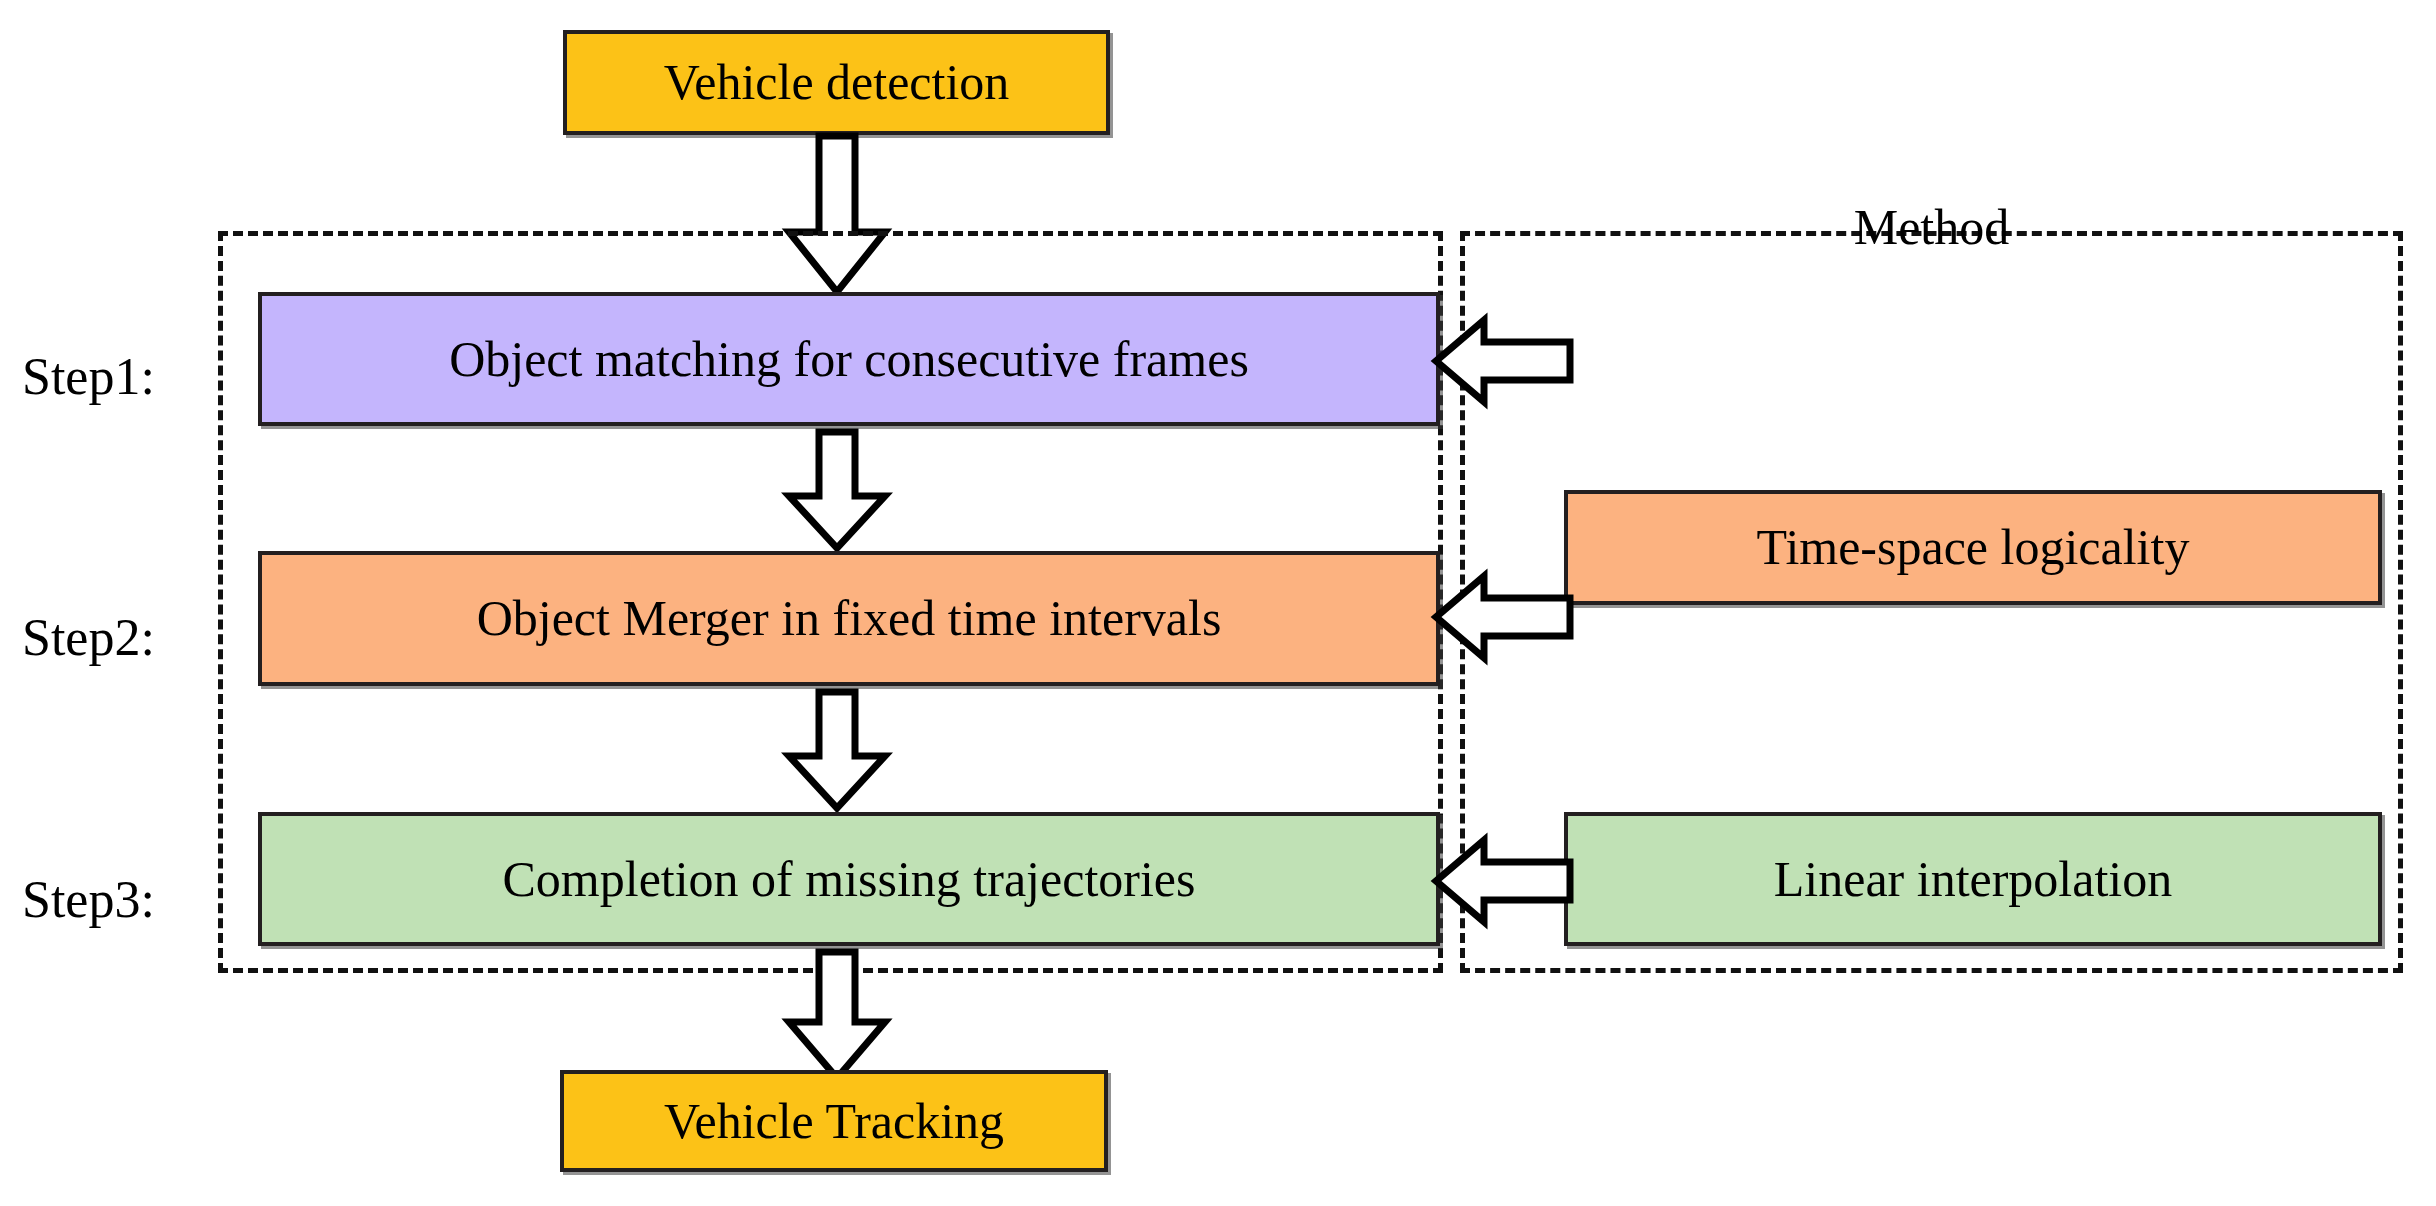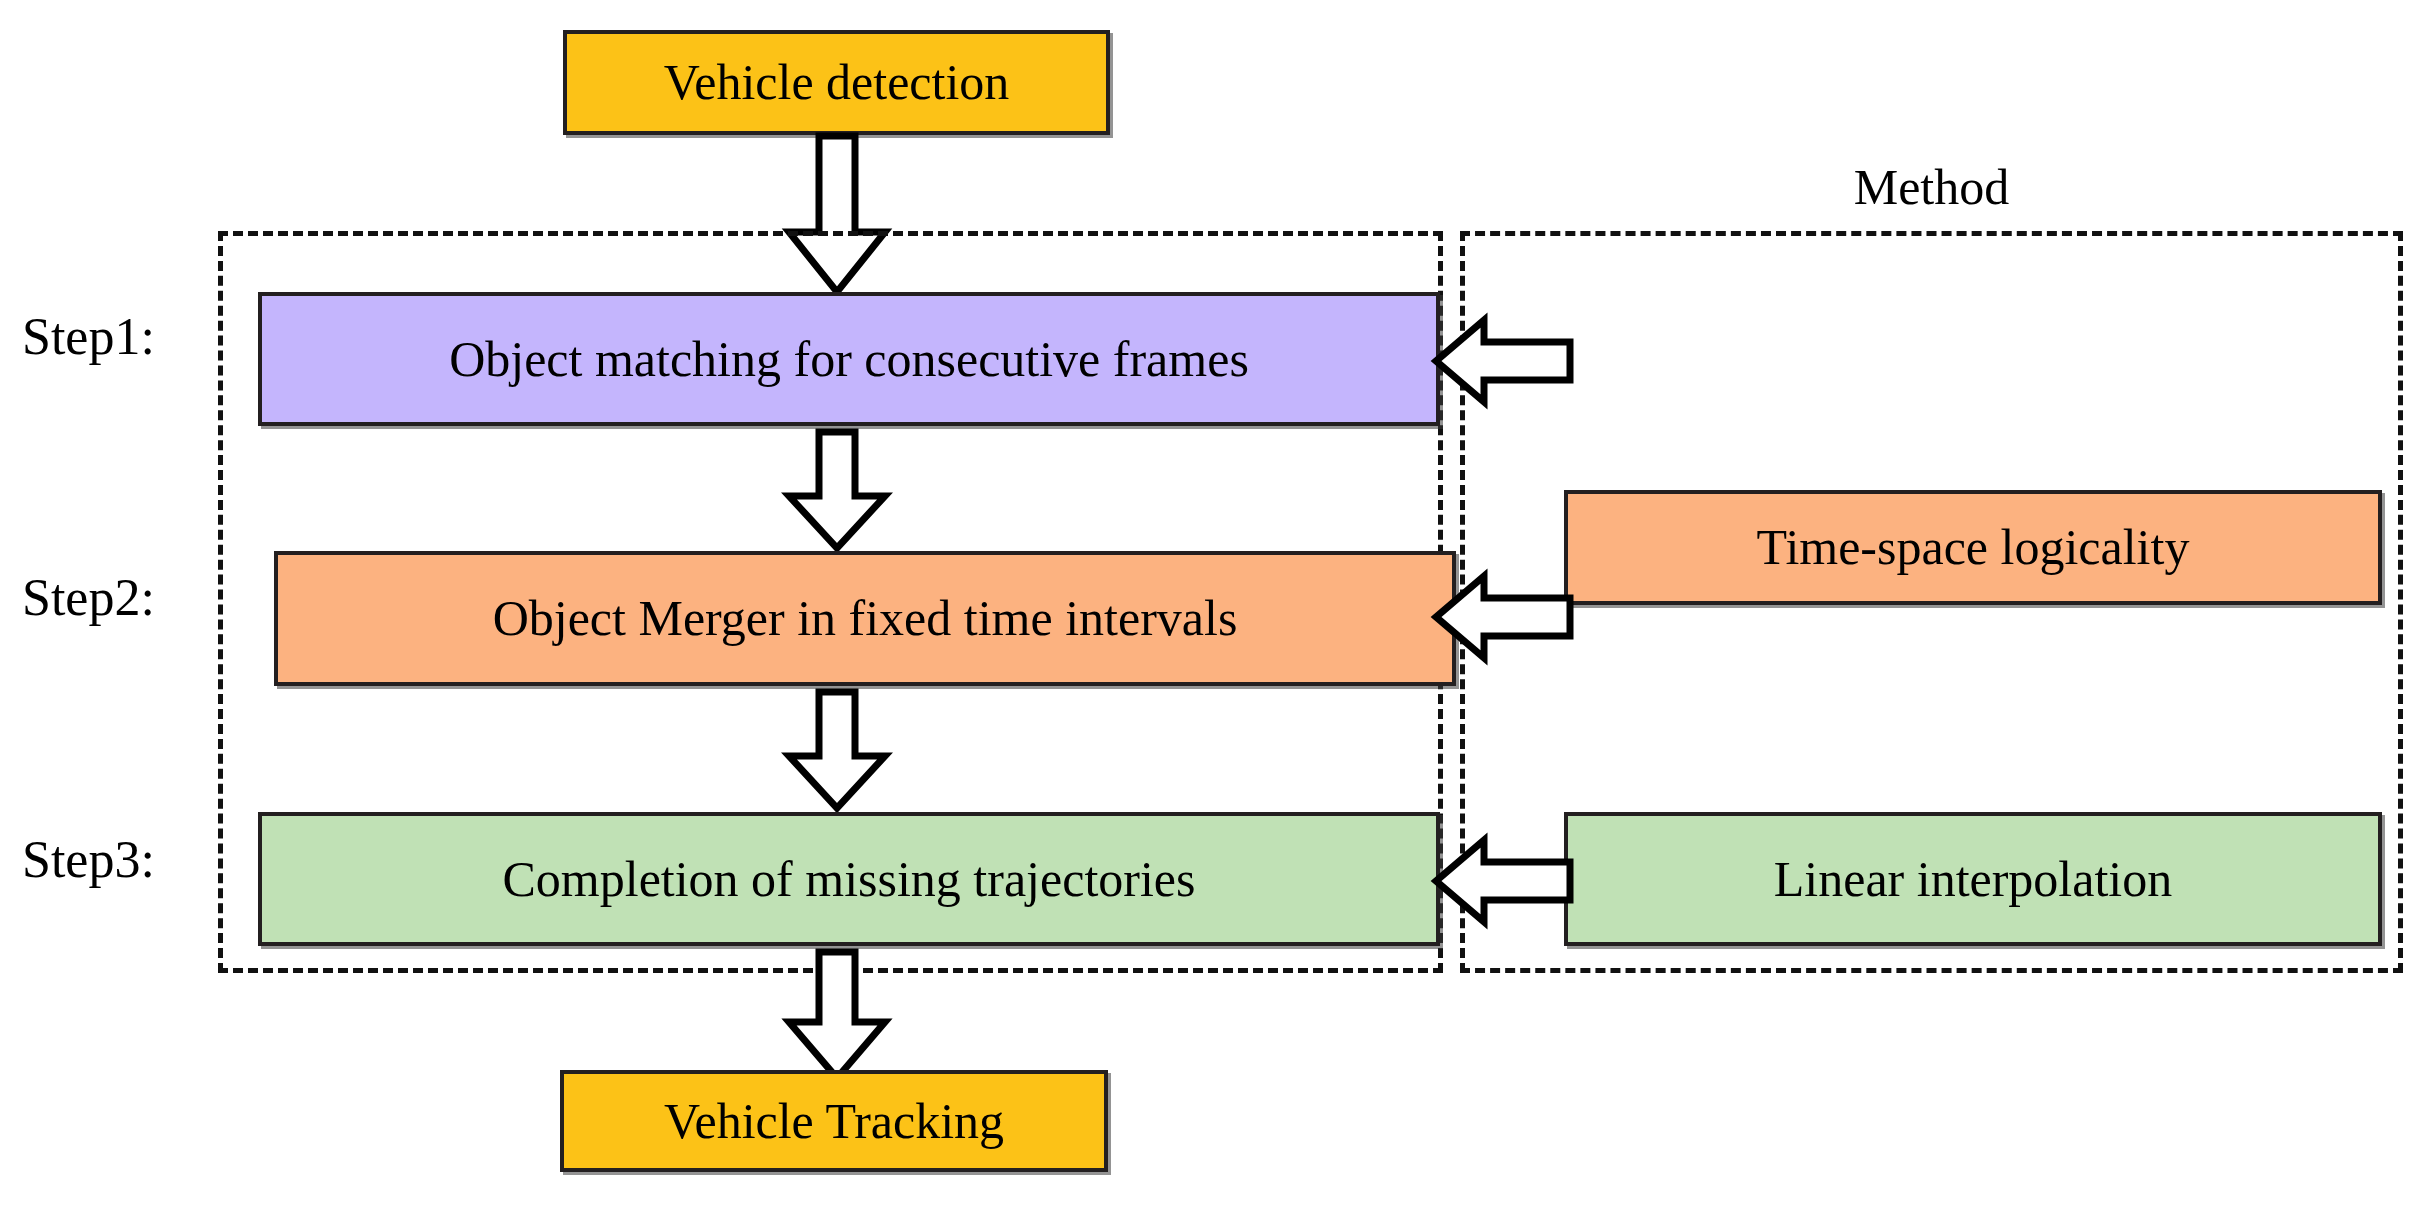--- a/index.html
+++ b/index.html
@@ -35,20 +35,21 @@
   .dashed-region {
     position: absolute;
     box-sizing: border-box;
     border: 5px dashed #111111;
     background: transparent;
   }
   .plain-label {
     position: absolute;
     color: #000000;
     white-space: nowrap;
+    margin-top: 40px;
   }
   .arrow-svg {
     position: absolute;
     overflow: visible;
   }
   .arrow-svg path {
     fill: #ffffff;
     stroke: #000000;
     stroke-width: 7;
     stroke-linejoin: miter;
@@ -74,21 +75,21 @@
   <div class="plain-label" style="left:22px; top:307px; font-size:52px;">Step1:</div>
   <div class="plain-label" style="left:22px; top:568px; font-size:52px;">Step2:</div>
   <div class="plain-label" style="left:22px; top:830px; font-size:52px;">Step3:</div>
 
   <div class="box shadowed" style="left:258px; top:292px; width:1182px; height:134px; background:#c4b5fd; font-size:50px;">Object matching for consecutive frames</div>
 
   <svg class="arrow-svg" style="left:785px; top:432px; width:104px; height:120px;" viewBox="0 0 104 120">
     <path d="M 34 0 L 70 0 L 70 64 L 100 64 L 52 116 L 4 64 L 34 64 Z"></path>
   </svg>
 
-  <div class="box shadowed" style="left:258px; top:551px; width:1182px; height:135px; background:#fcb280; font-size:50px;margin-left:16px;">Object Merger in fixed time intervals</div>
+  <div class="box shadowed" style="left:258px; top:551px; width:1182px; height:135px; background:#fcb280; font-size:50px;">Object Merger in fixed time intervals</div>
 
   <svg class="arrow-svg" style="left:785px; top:692px; width:104px; height:120px;" viewBox="0 0 104 120">
     <path d="M 34 0 L 70 0 L 70 64 L 100 64 L 52 116 L 4 64 L 34 64 Z"></path>
   </svg>
 
   <div class="box shadowed" style="left:258px; top:812px; width:1182px; height:134px; background:#c0e1b5; font-size:50px;">Completion of missing trajectories</div>
 
   <svg class="arrow-svg" style="left:785px; top:952px; width:104px; height:130px;" viewBox="0 0 104 130">
     <path d="M 34 0 L 70 0 L 70 70 L 100 70 L 52 126 L 4 70 L 34 70 Z"></path>
   </svg>

